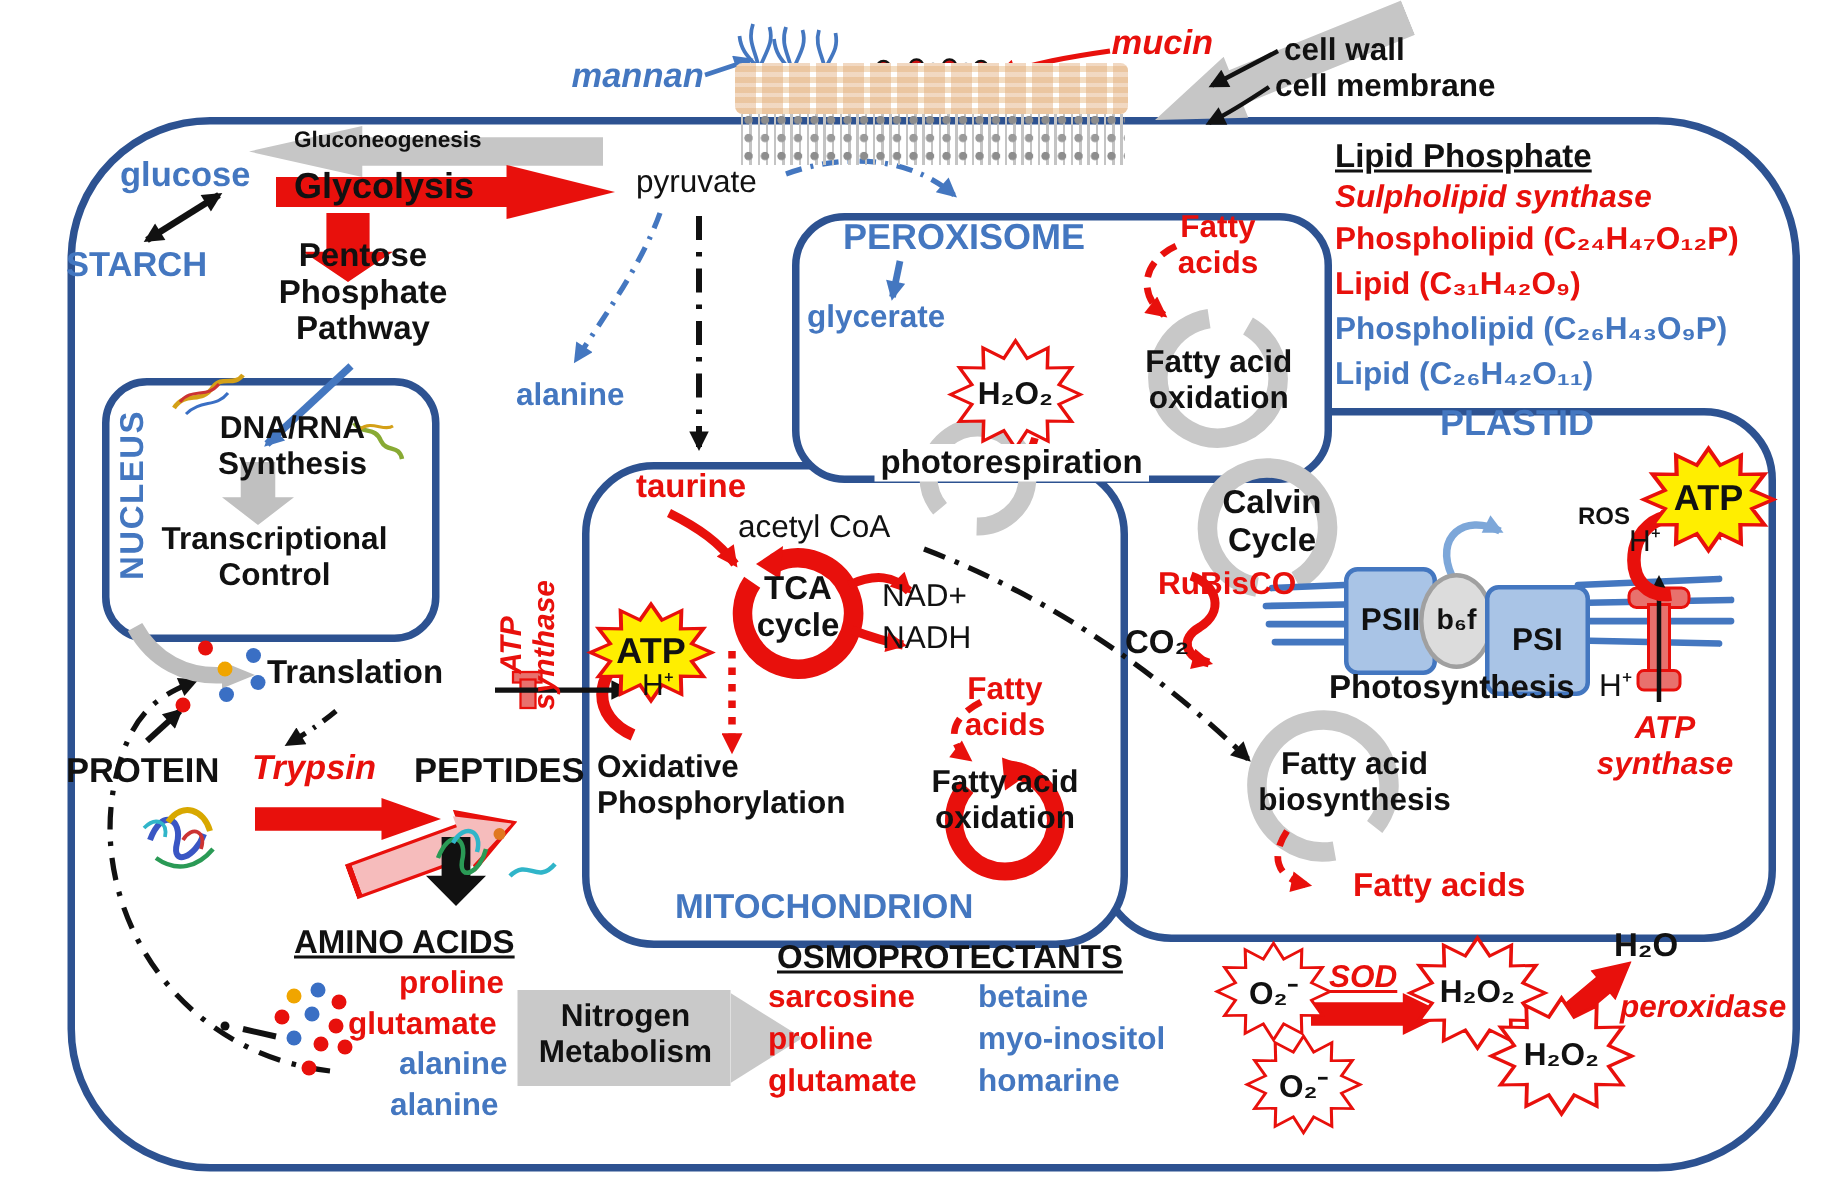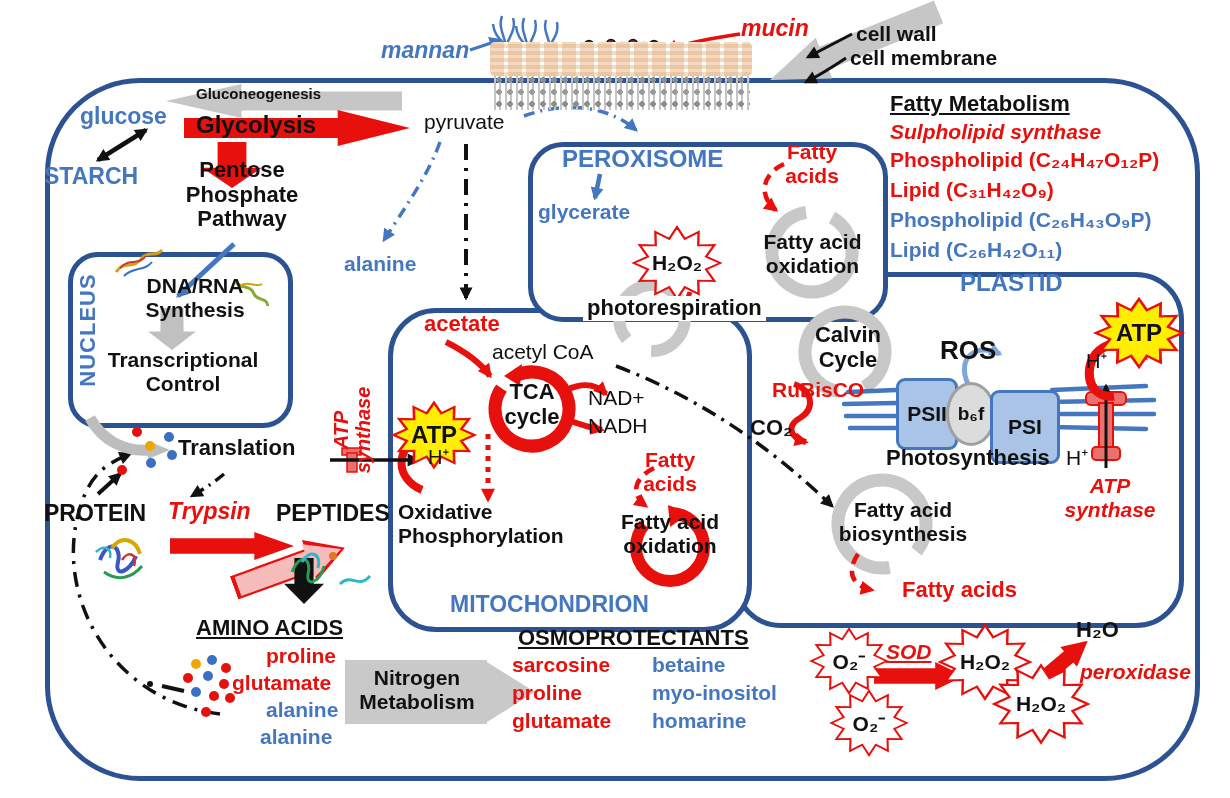--- a/index.html
+++ b/index.html
@@ -295,21 +295,21 @@
   <div class="lbl b blue" style="left:80px;top:104px;font-size:23px">glucose</div>
   <div class="lbl b blue" style="left:44px;top:164px;font-size:23px">STARCH</div>
   <div class="lbl b" style="left:196px;top:86px;font-size:15px">Gluconeogenesis</div>
   <div class="lbl b" style="left:196px;top:112px;font-size:24px">Glycolysis</div>
   <div class="lbl b ctr" style="left:152px;top:158px;width:180px;font-size:22px">Pentose
 Phosphate
 Pathway</div>
   <div class="lbl" style="left:424px;top:110px;font-size:21px">pyruvate</div>
   <div class="lbl b blue" style="left:344px;top:252px;font-size:21px">alanine</div>
 
-  <div class="lbl b u" style="left:890px;top:92px;font-size:22px">Fatty Metabolism</div>
+  <div class="lbl b u" style="left:890px;top:92px;font-size:22px">Lipid Phosphate</div>
   <div class="lbl b i red" style="left:890px;top:120px;font-size:21px">Sulpholipid synthase</div>
   <div class="lbl b red" style="left:890px;top:148px;font-size:21px">Phospholipid (C₂₄H₄₇O₁₂P)</div>
   <div class="lbl b red" style="left:890px;top:178px;font-size:21px">Lipid (C₃₁H₄₂O₉)</div>
   <div class="lbl b blue" style="left:890px;top:208px;font-size:21px">Phospholipid (C₂₆H₄₃O₉P)</div>
   <div class="lbl b blue" style="left:890px;top:238px;font-size:21px">Lipid (C₂₆H₄₂O₁₁)</div>
 
   <div class="lbl b blue" style="left:562px;top:146px;font-size:24px">PEROXISOME</div>
   <div class="lbl b blue" style="left:538px;top:200px;font-size:21px">glycerate</div>
   <div class="lbl b red ctr" style="left:762px;top:140px;width:100px;font-size:21px">Fatty
 acids</div>
@@ -340,21 +340,21 @@
 
   <div class="lbl b u" style="left:518px;top:626px;font-size:22px">OSMOPROTECTANTS</div>
   <div class="lbl b red" style="left:512px;top:653px;font-size:21px">sarcosine</div>
   <div class="lbl b red" style="left:512px;top:681px;font-size:21px">proline</div>
   <div class="lbl b red" style="left:512px;top:709px;font-size:21px">glutamate</div>
   <div class="lbl b blue" style="left:652px;top:653px;font-size:21px">betaine</div>
   <div class="lbl b blue" style="left:652px;top:681px;font-size:21px">myo-inositol</div>
   <div class="lbl b blue" style="left:652px;top:709px;font-size:21px">homarine</div>
 
   <div class="lbl b blue" style="left:450px;top:592px;font-size:23px">MITOCHONDRION</div>
-  <div class="lbl b red" style="left:424px;top:312px;font-size:22px">acetate</div>
+  <div class="lbl b red" style="left:424px;top:312px;font-size:22px">taurine</div>
   <div class="lbl" style="left:492px;top:340px;font-size:21px">acetyl CoA</div>
   <div class="lbl b ctr" style="left:494px;top:380px;width:76px;font-size:22px">TCA
 cycle</div>
   <div class="lbl" style="left:588px;top:386px;font-size:21px">NAD+</div>
   <div class="lbl" style="left:588px;top:414px;font-size:21px">NADH</div>
   <div class="lbl" style="left:428px;top:446px;font-size:20px">H⁺</div>
   <div class="vwrap" style="left:257px;top:406px;width:190px;height:48px;transform:rotate(-90deg)">
     <span class="b i red ctr" style="font-size:20px;white-space:pre-line;line-height:1.1">ATP
 synthase</span>
   </div>
@@ -363,21 +363,21 @@
   <div class="lbl b red ctr" style="left:618px;top:448px;width:104px;font-size:21px">Fatty
 acids</div>
   <div class="lbl b ctr" style="left:598px;top:510px;width:144px;font-size:21px">Fatty acid
 oxidation</div>
 
   <div class="lbl b blue" style="left:960px;top:270px;font-size:24px">PLASTID</div>
   <div class="lbl b ctr" style="left:798px;top:323px;width:100px;font-size:22px">Calvin
 Cycle</div>
   <div class="lbl b red" style="left:772px;top:378px;font-size:21px">RuBisCO</div>
   <div class="lbl b" style="left:750px;top:416px;font-size:22px">CO₂</div>
-  <div class="lbl b" style="left:940px;top:336px;font-size:26px">ROS</div>
+  <div class="lbl b" style="left:1052px;top:336px;font-size:16px">ROS</div>
   <div class="lbl" style="left:1086px;top:350px;font-size:20px;z-index:41">H⁺</div>
   <div class="lbl b" style="left:886px;top:446px;font-size:22px">Photosynthesis</div>
   <div class="lbl" style="left:1066px;top:446px;font-size:21px">H⁺</div>
   <div class="lbl b i red ctr" style="left:1040px;top:474px;width:140px;font-size:21px">ATP
 synthase</div>
   <div class="lbl b ctr" style="left:818px;top:498px;width:170px;font-size:21px">Fatty acid
 biosynthesis</div>
   <div class="lbl b red" style="left:902px;top:578px;font-size:22px">Fatty acids</div>
 
   <div class="lbl b i u red" style="left:886px;top:640px;font-size:21px;z-index:41">SOD</div>

